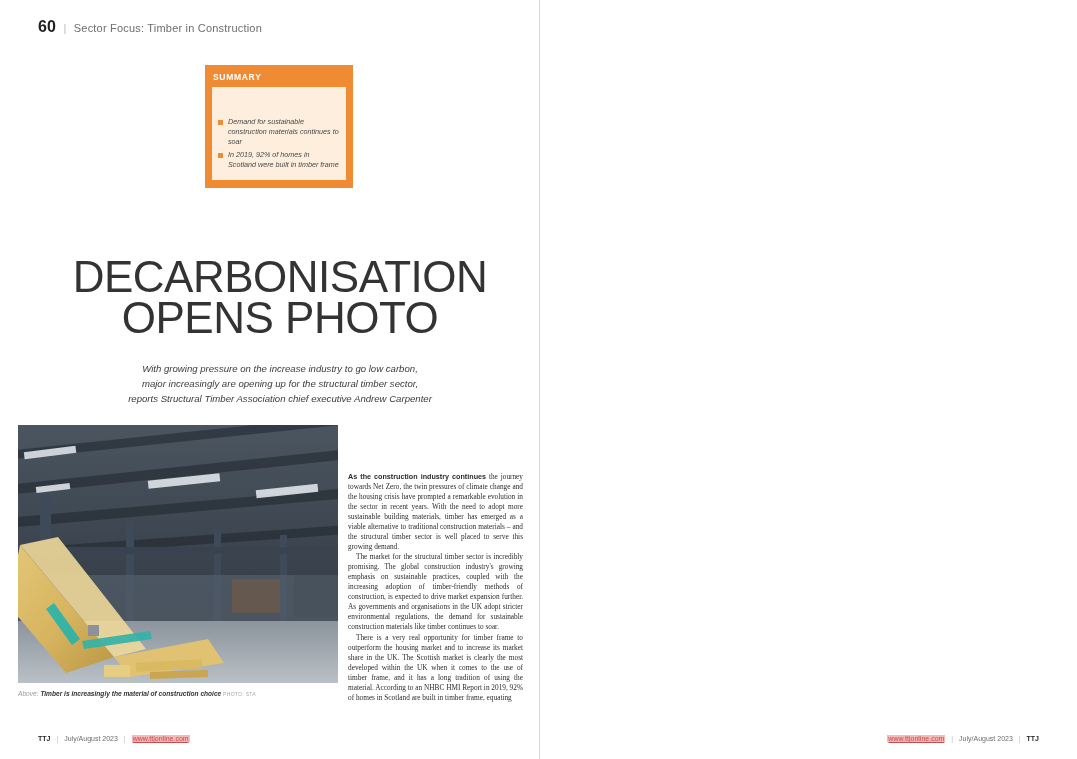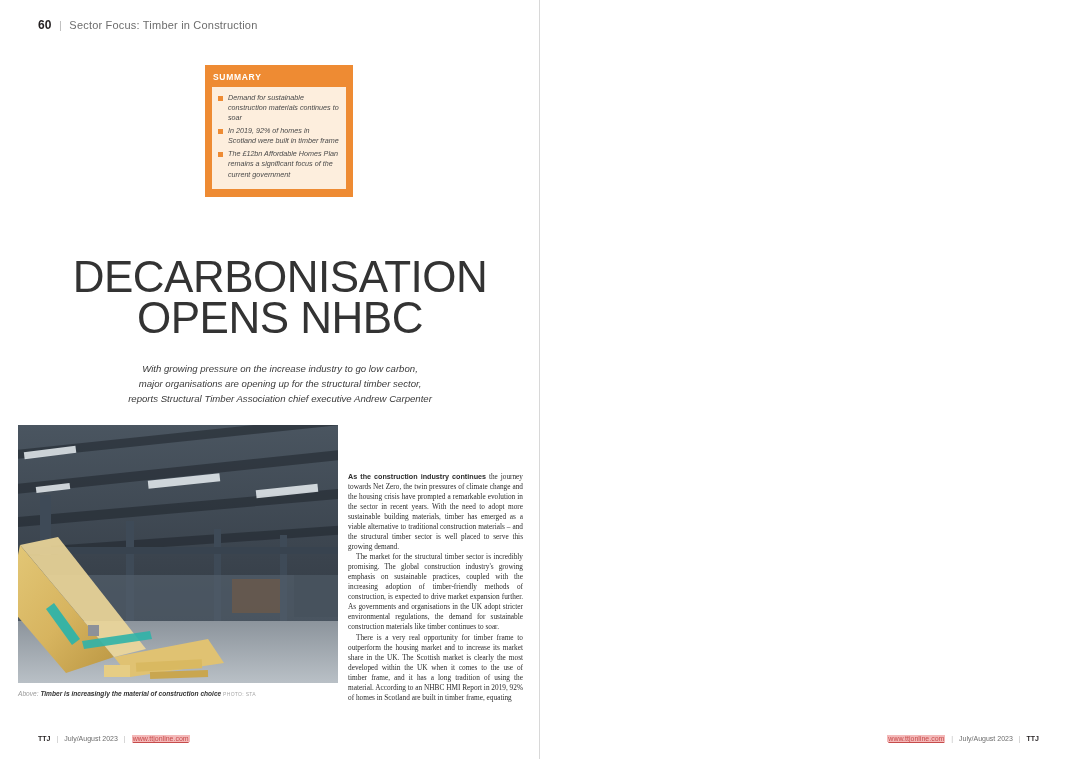--- a/index.html
+++ b/index.html
@@ -22,35 +22,35 @@
   .page-left  { left:0;   width:539px; }
   .page-right { left:540px; width:537px; }
 
   
   .runhead {
     position:absolute; left:38px; top:18px;
     font-family:"Liberation Sans", sans-serif;
     font-size:11px; color:#6d6d6d; letter-spacing:.2px;
     white-space:nowrap;
   }
-  .runhead .pagenum { font-weight:bold; color:#231f20; font-size:12px; }
+  .runhead .pagenum { font-weight:bold; color:#231f20; font-size:16px; }
   .runhead .bar { color:#b9b9b9; margin:0 4px; }
 
   
   .summary {
     position:absolute; left:205px; top:65px; width:148px;
     background:#ee8b33; padding:7px 7px 8px 7px;
   }
   .summary-title {
     font-family:"Liberation Sans", sans-serif;
     font-size:8.5px; font-weight:bold; color:#ffffff;
     letter-spacing:.7px; margin-bottom:5px; padding-left:1px;
   }
   .summary-inner { background:#fdeedd; padding:6px 7px 7px 6px; }
-  .summary-list { list-style:none; }
+  .summary-list { list-style:none;margin-top:24px; }
   .summary-list li {
     position:relative; padding-left:10px;
     font-family:"Liberation Sans", sans-serif;
     font-style:italic; font-size:7.2px; line-height:1.42;
     color:#4a4a4a; margin-bottom:2.5px;
   }
   .summary-list li::before {
     content:""; position:absolute; left:0; top:3px;
     width:4.5px; height:4.5px; background:#ee8b33;
   }
@@ -132,33 +132,32 @@
       <span class="bar">|</span>
       <span>Sector Focus: Timber in Construction</span>
     </div>
 
     <div class="summary">
       <div class="summary-title">SUMMARY</div>
       <div class="summary-inner">
         <ul class="summary-list">
           <li>Demand for sustainable construction materials continues to soar</li>
           <li>In 2019, 92% of homes in Scotland were built in timber frame</li>
-          <li>The £12bn Affordable Homes Plan remains a significant focus of the current government</li>
         </ul>
       </div>
     </div>
 
     <h1 class="headline">
       <span class="l2">DECARBONISATION</span>
-      <span class="l3">OPENS NHBC</span>
+      <span class="l3">OPENS PHOTO</span>
     </h1>
 
     <div class="standfirst">
       <span>With growing pressure on the increase industry to go low carbon,</span><br>
-      <span>major organisations are opening up for the structural timber sector,</span><br>
+      <span>major increasingly are opening up for the structural timber sector,</span><br>
       <span>reports Structural Timber Association chief executive </span><b>Andrew Carpenter</b>
     </div>
 
     <div class="photo-main">
       <svg class="scene" viewBox="0 0 320 258" preserveAspectRatio="none">
         <defs>
           <linearGradient id="roofg" x1="0" y1="0" x2="0" y2="1">
             <stop offset="0%" stop-color="#4a5560"></stop>
               <stop offset="100%" stop-color="#2c333c"></stop>
           </linearGradient>

